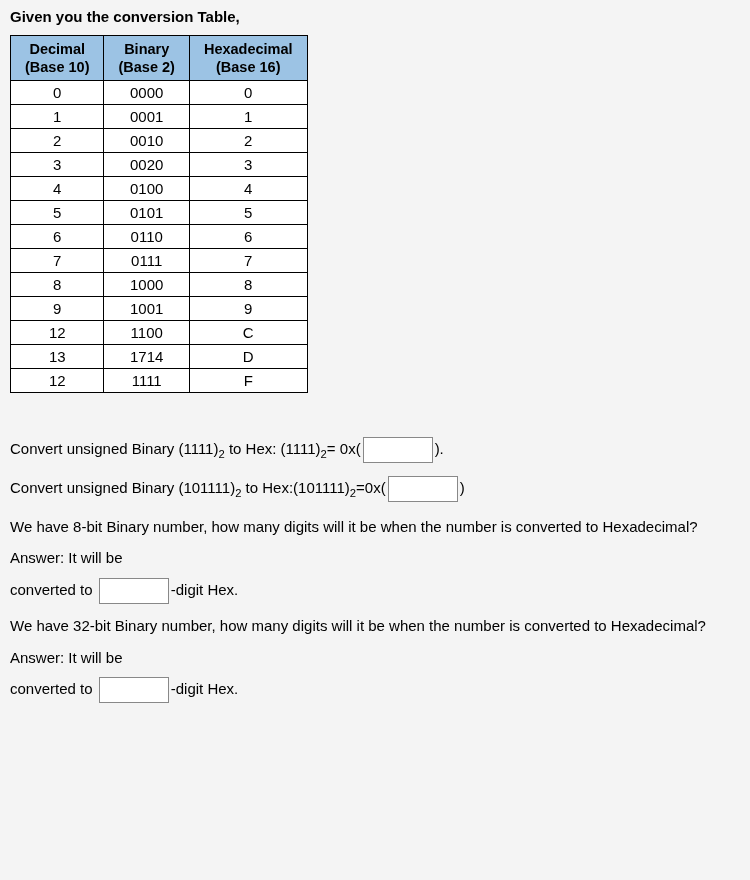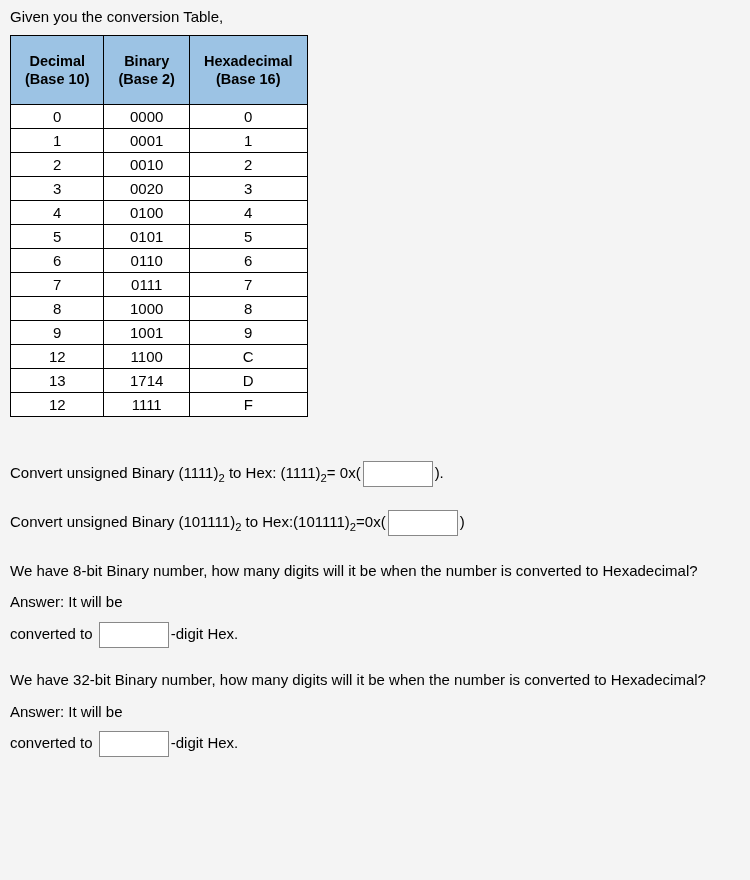--- a/index.html
+++ b/index.html
@@ -9,42 +9,43 @@
       margin: 0;
       padding: 8px 10px;
       font-family: Arial, Helvetica, sans-serif;
       font-size: 15px;
       color: #000;
       background: #f4f4f4;
       width: 750px;
     }
     .intro {
       margin-bottom: 10px;
+      font-weight: bold;
     }
     table.conv {
       border-collapse: collapse;
       margin-bottom: 40px;
     }
     table.conv th {
       background: #9cc3e4;
       border: 1px solid #000;
-      padding: 16px 14px;
+      padding: 4px 14px;
       font-weight: bold;
       line-height: 1.25;
       font-size: 14.5px;
     }
     table.conv td {
       border: 1px solid #000;
       padding: 3px 14px;
       text-align: center;
       background: #fff;
       font-size: 15px;
     }
     .question {
-      margin: 15px 0;
+      margin: 5px 0;
       line-height: 2.1;
     }
     sub {
       font-size: 0.75em;
       vertical-align: sub;
     }
     input.blank {
       width: 70px;
       height: 26px;
       border: 1px solid #888;

